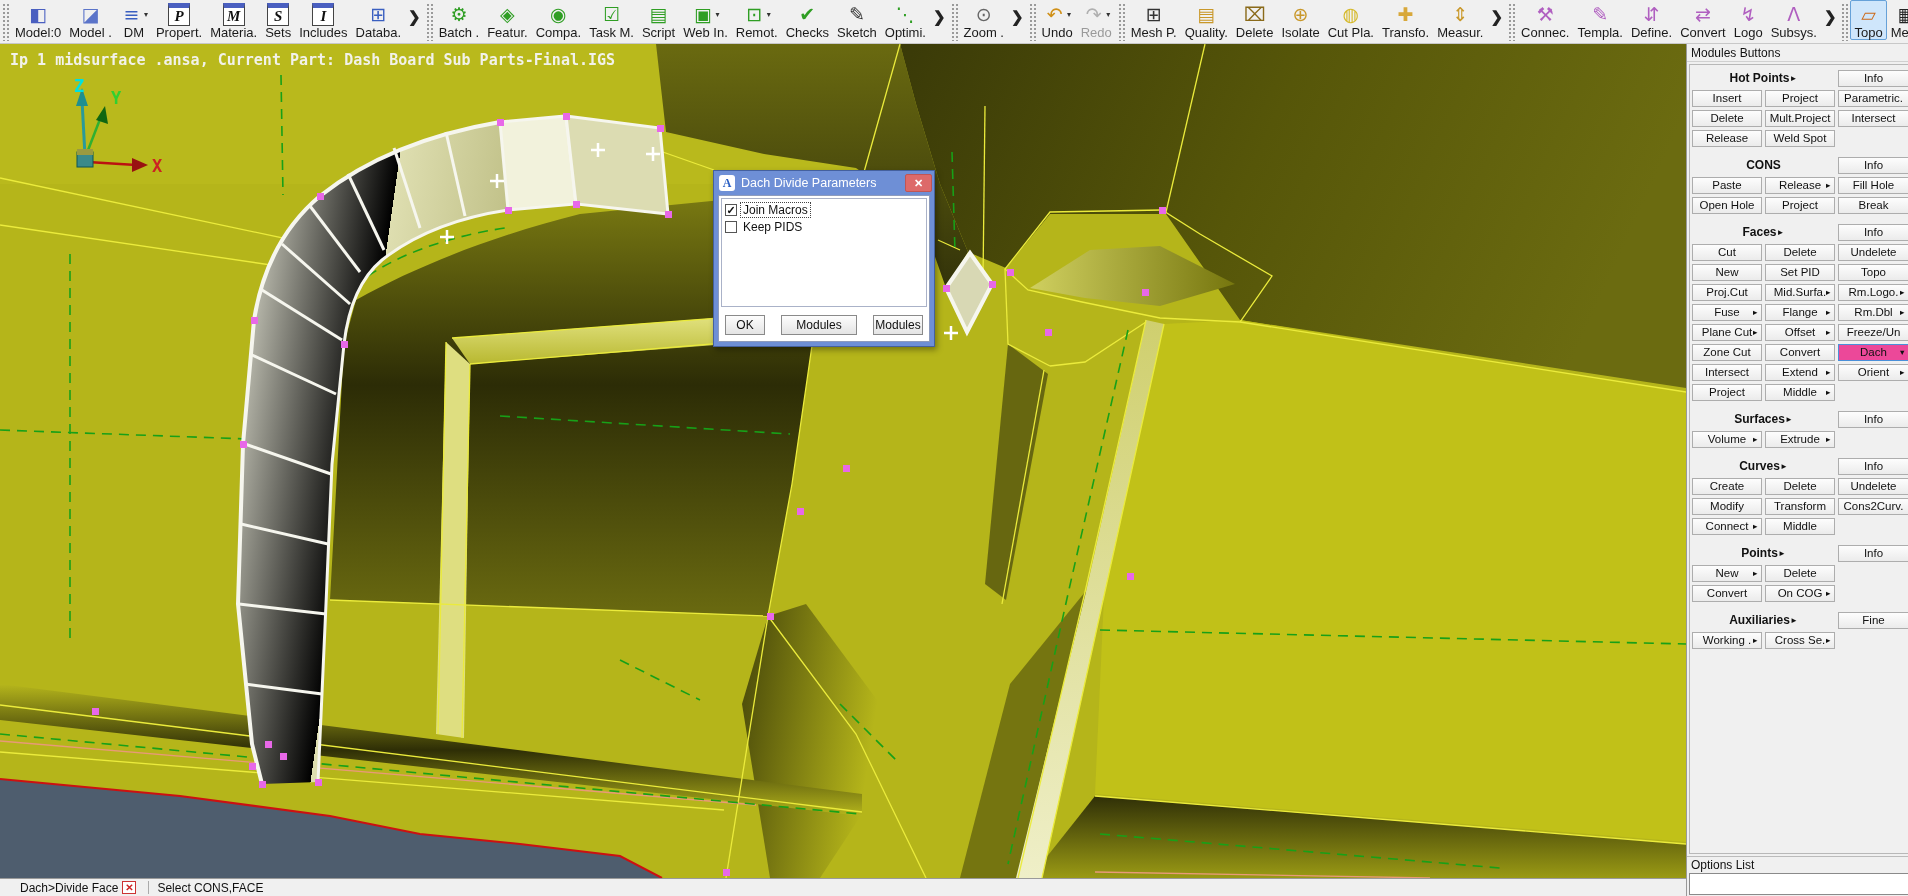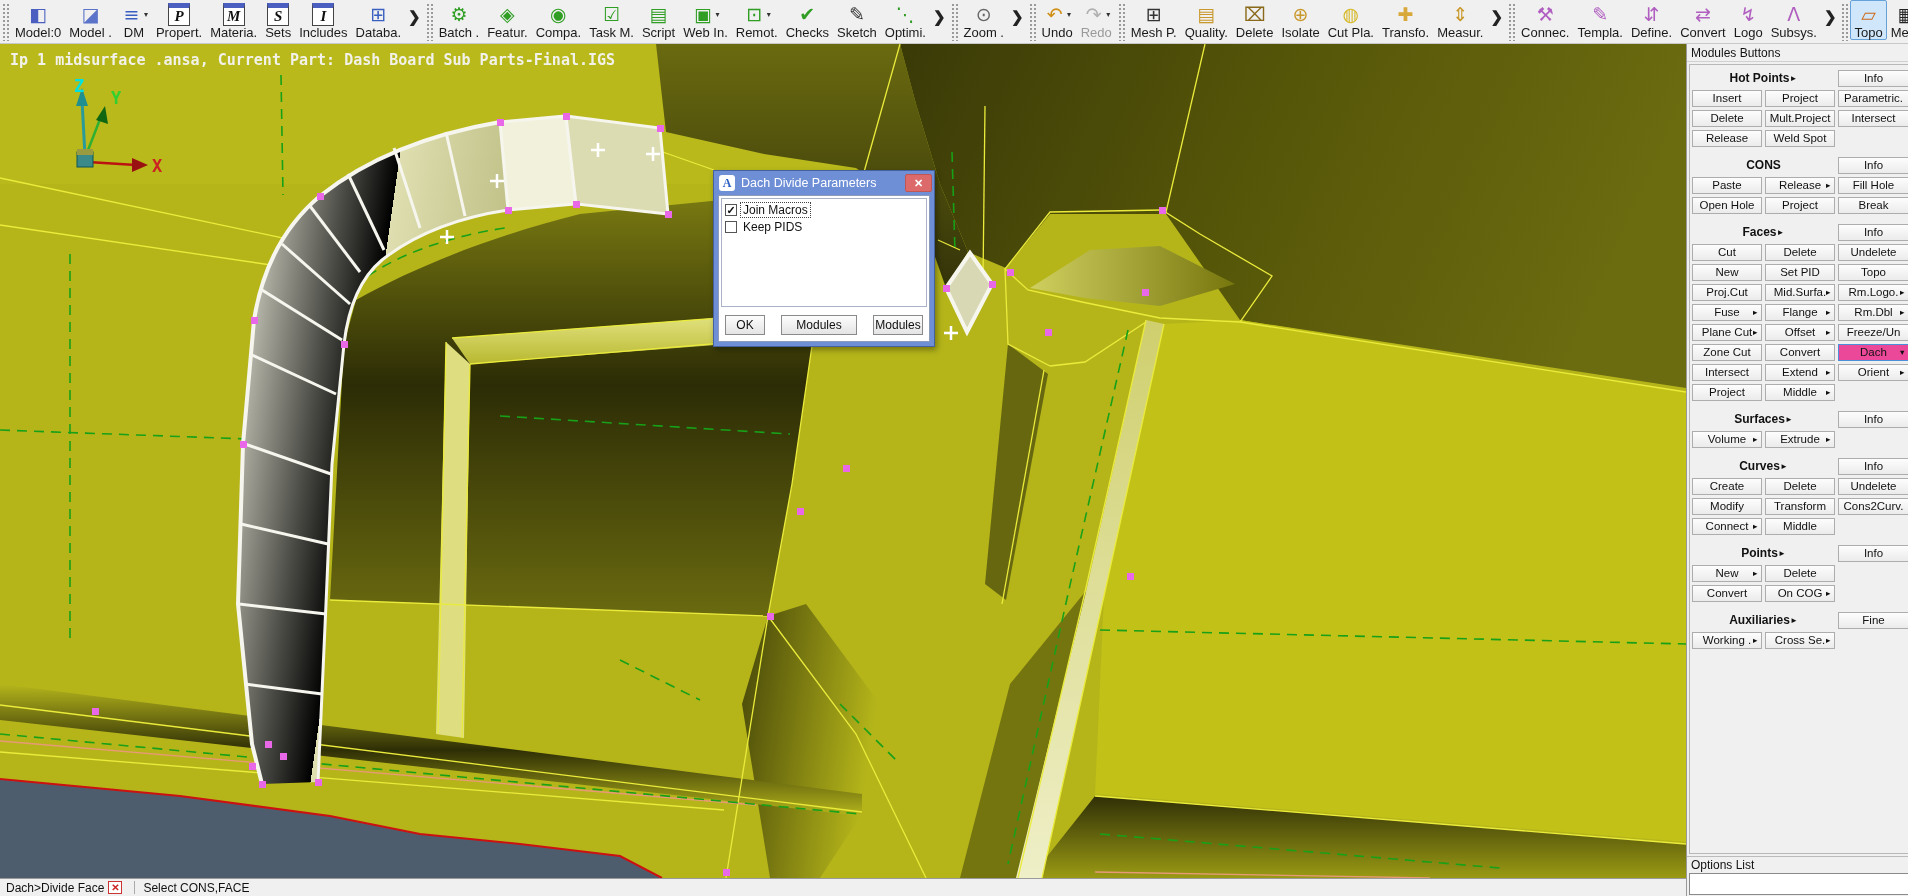--- a/index.html
+++ b/index.html
@@ -80,21 +80,21 @@
   .sb-btn .mk{position:absolute;right:2px;top:0;font-size:7.5px;line-height:15px;color:#111;}
   .sb-btn.sel{background:#ec4899;border:1px solid #4a90d9;}
   .sb-opts-title{position:absolute;left:0;right:0;bottom:24px;height:16px;line-height:16px;
        font-size:12px;color:#111;padding-left:4px;border-top:1px solid #bbb;background:#f0f0f0;}
   .sb-opts-box{position:absolute;left:2px;right:2px;bottom:1px;height:22px;
        background:#fff;border:1px solid #8a8a8a;}
 
   
   .statusbar{position:absolute;left:0;top:878px;width:1686px;height:18px;background:#f0f0f0;
        border-top:1px solid #9a9a9a;display:flex;align-items:center;font-size:12px;color:#111;}
-  .st-mode{margin-left:6px;white-space:nowrap;}
+  .st-mode{margin-left:20px;white-space:nowrap;}
   .st-x{width:14px;height:13px;margin:0 4px;background:#fff;border:1px solid #cc3333;
        color:#cc2222;font-weight:bold;font-size:10px;line-height:11px;text-align:center;cursor:default;}
   .st-sep{width:1px;height:13px;background:#aaa;margin:0 8px;}
   .st-prompt{white-space:nowrap;}
 </style>
 </head>
 <body>
 
 <div class="app">
 

